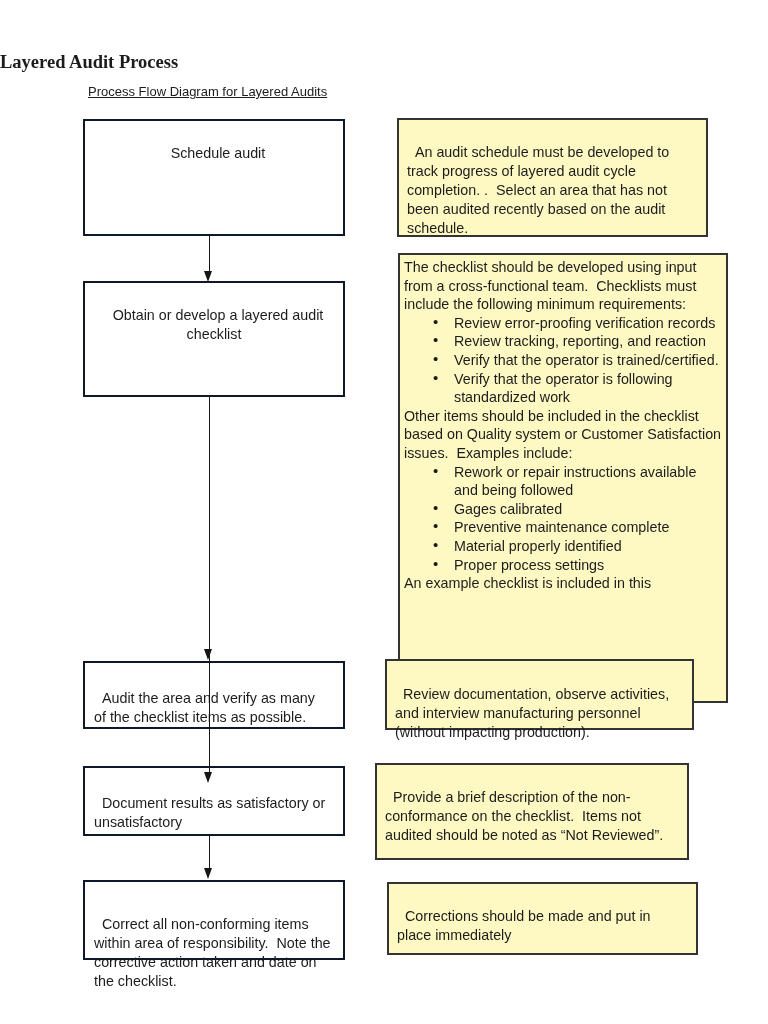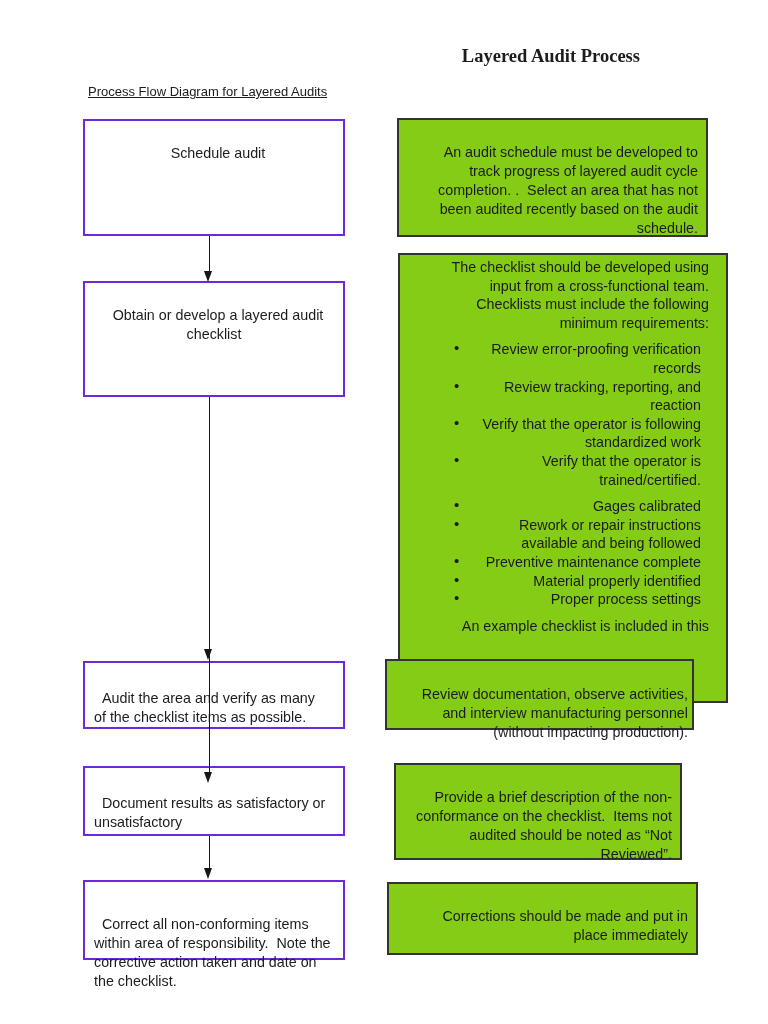--- a/index.html
+++ b/index.html
@@ -8,73 +8,72 @@
     background:#ffffff;
     font-family:"Liberation Sans", sans-serif;
     color:#1c1c1c;
     position:relative;
     overflow:hidden;
   }
   .abs{position:absolute;box-sizing:border-box;}
 
   
   .title{
-    left:0;top:46px;width:640px;
-    text-align:right;
+    left:0;top:52px;width:640px;
+    text-align:left;
     font-family:"Liberation Serif", serif;
     font-weight:bold;font-size:18.5px;
   }
   .subtitle{
     left:88px;top:84px;
     font-size:13px;
     text-decoration:underline;
     white-space:pre;
   }
 
   
   .step{
     left:83px;width:262px;
-    border:2px solid #6d28d9;
+    border:2px solid #0f172a;
     background:transparent;
     font-size:14.3px;line-height:19px;
     padding:4px 9px;
     white-space:pre-wrap;
   }
   .step.centered{text-align:center;}
   .step1{top:119px;height:117px;}
   .step2{top:281px;height:116px;}
   .step3{top:661px;height:68px;padding:7px 14px 12px 9px;}
   .step4{top:766px;height:70px;padding:7px 14px 6px 9px;}
   .step5{top:880px;height:80px;padding:14px 10px 6px 9px;}
 
   
   .note{
     border:2px solid #333333;
-    background:#84cc16;
+    background:#fef9c3;
     font-size:14.3px;line-height:19px;
     padding:4px 8px;
     white-space:pre-wrap;
-    text-align:right;
   }
   .note1{left:397px;top:118px;width:311px;height:119px;}
   .note2{
     left:398px;top:253px;width:330px;height:450px;
-    padding:3px 17px;line-height:18.6px;
+    padding:3px 4px;line-height:18.6px;
     overflow:hidden;z-index:1;white-space:normal;
   }
   .note2 p{margin:0;white-space:pre-wrap;}
-  .note2 ul{margin:8px;padding:0 0 0 50px;list-style:none;}
+  .note2 ul{margin:0;padding:0 0 0 50px;list-style:none;}
   .note2 li{position:relative;}
   .note2 li::before{
     content:"\2022";
     position:absolute;left:-21px;top:-1px;
     font-size:15px;
   }
   .note3{left:385px;top:659px;width:309px;height:71px;z-index:3;padding:5px 4px 4px 8px;}
-  .note4{left:394px;top:763px;width:288px;height:97px;}
+  .note4{left:375px;top:763px;width:314px;height:97px;}
   .note5{left:387px;top:882px;width:311px;height:73px;}
 
   
   .vline{
     left:208.5px;width:1.5px;
     background:#151515;
     z-index:5;
   }
   .lineA{top:236px;height:36px;}
   .lineB{top:397px;height:376px;}
@@ -123,26 +122,27 @@
 
 <div class="abs note note1">
   <span>An audit schedule must be developed to track progress of layered audit cycle completion. .  Select an area that has not been audited recently based on the audit schedule.</span>
 </div>
 
 <div class="abs note note2">
   <p>The checklist should be developed using input from a cross-functional team.  Checklists must include the following minimum requirements:</p>
   <ul>
     <li>Review error-proofing verification records</li>
     <li>Review tracking, reporting, and reaction</li>
+    <li>Verify that the operator is trained/certified.</li>
     <li>Verify that the operator is following standardized work</li>
-    <li>Verify that the operator is trained/certified.</li>
   </ul>
+  <p>Other items should be included in the checklist based on Quality system or Customer Satisfaction issues.  Examples include:</p>
   <ul>
+    <li>Rework or repair instructions available and being followed</li>
     <li>Gages calibrated</li>
-    <li>Rework or repair instructions available and being followed</li>
     <li>Preventive maintenance complete</li>
     <li>Material properly identified</li>
     <li>Proper process settings</li>
   </ul>
   <p>An example checklist is included in this</p>
 </div>
 
 <div class="abs note note3">
   <span>Review documentation, observe activities, and interview manufacturing personnel (without impacting production).</span>
 </div>

